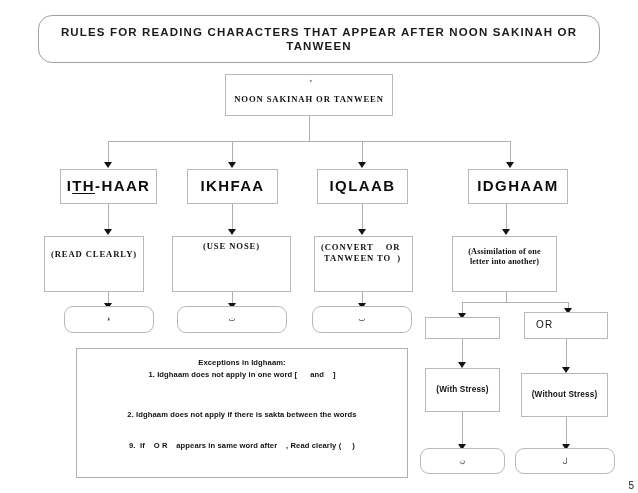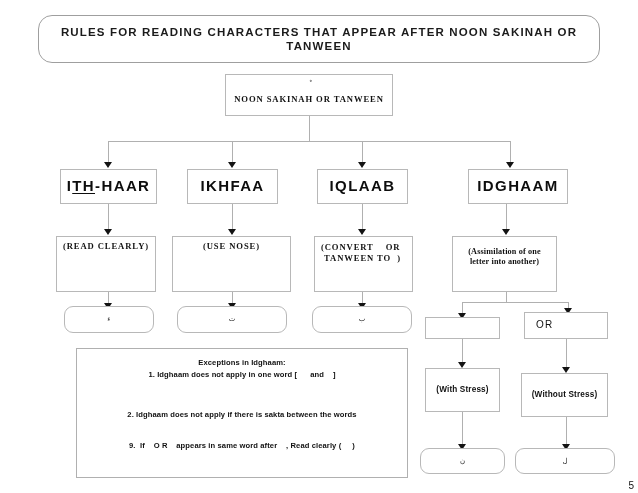--- a/index.html
+++ b/index.html
@@ -196,21 +196,21 @@
 
   <div class="vline" style="left:232px; top:204px; height:26px;"></div>
   <div class="arrow" style="left:228px; top:229px;"></div>
 
   <div class="vline" style="left:362px; top:204px; height:26px;"></div>
   <div class="arrow" style="left:358px; top:229px;"></div>
 
   <div class="vline" style="left:506px; top:204px; height:26px;"></div>
   <div class="arrow" style="left:502px; top:229px;"></div>
 
-  <div class="box top" style="left:56px; top:236px; width:100px; height:56px; padding-top:4px;">
+  <div class="box top" style="left:44px; top:236px; width:100px; height:56px; padding-top:12px;">
     <span class="txt lbl-caps">(READ CLEARLY)</span>
   </div>
 
   <div class="box top" style="left:172px; top:236px; width:119px; height:56px; padding-top:4px;">
     <span class="txt lbl-caps">(USE NOSE)</span>
   </div>
 
   <div class="box top" style="left:314px; top:236px; width:99px; height:56px; padding-top:5px;">
     <span class="txt lbl-caps" style="text-align:left; padding-left:6px;">(CONVERT    OR
  TANWEEN TO  )</span>

